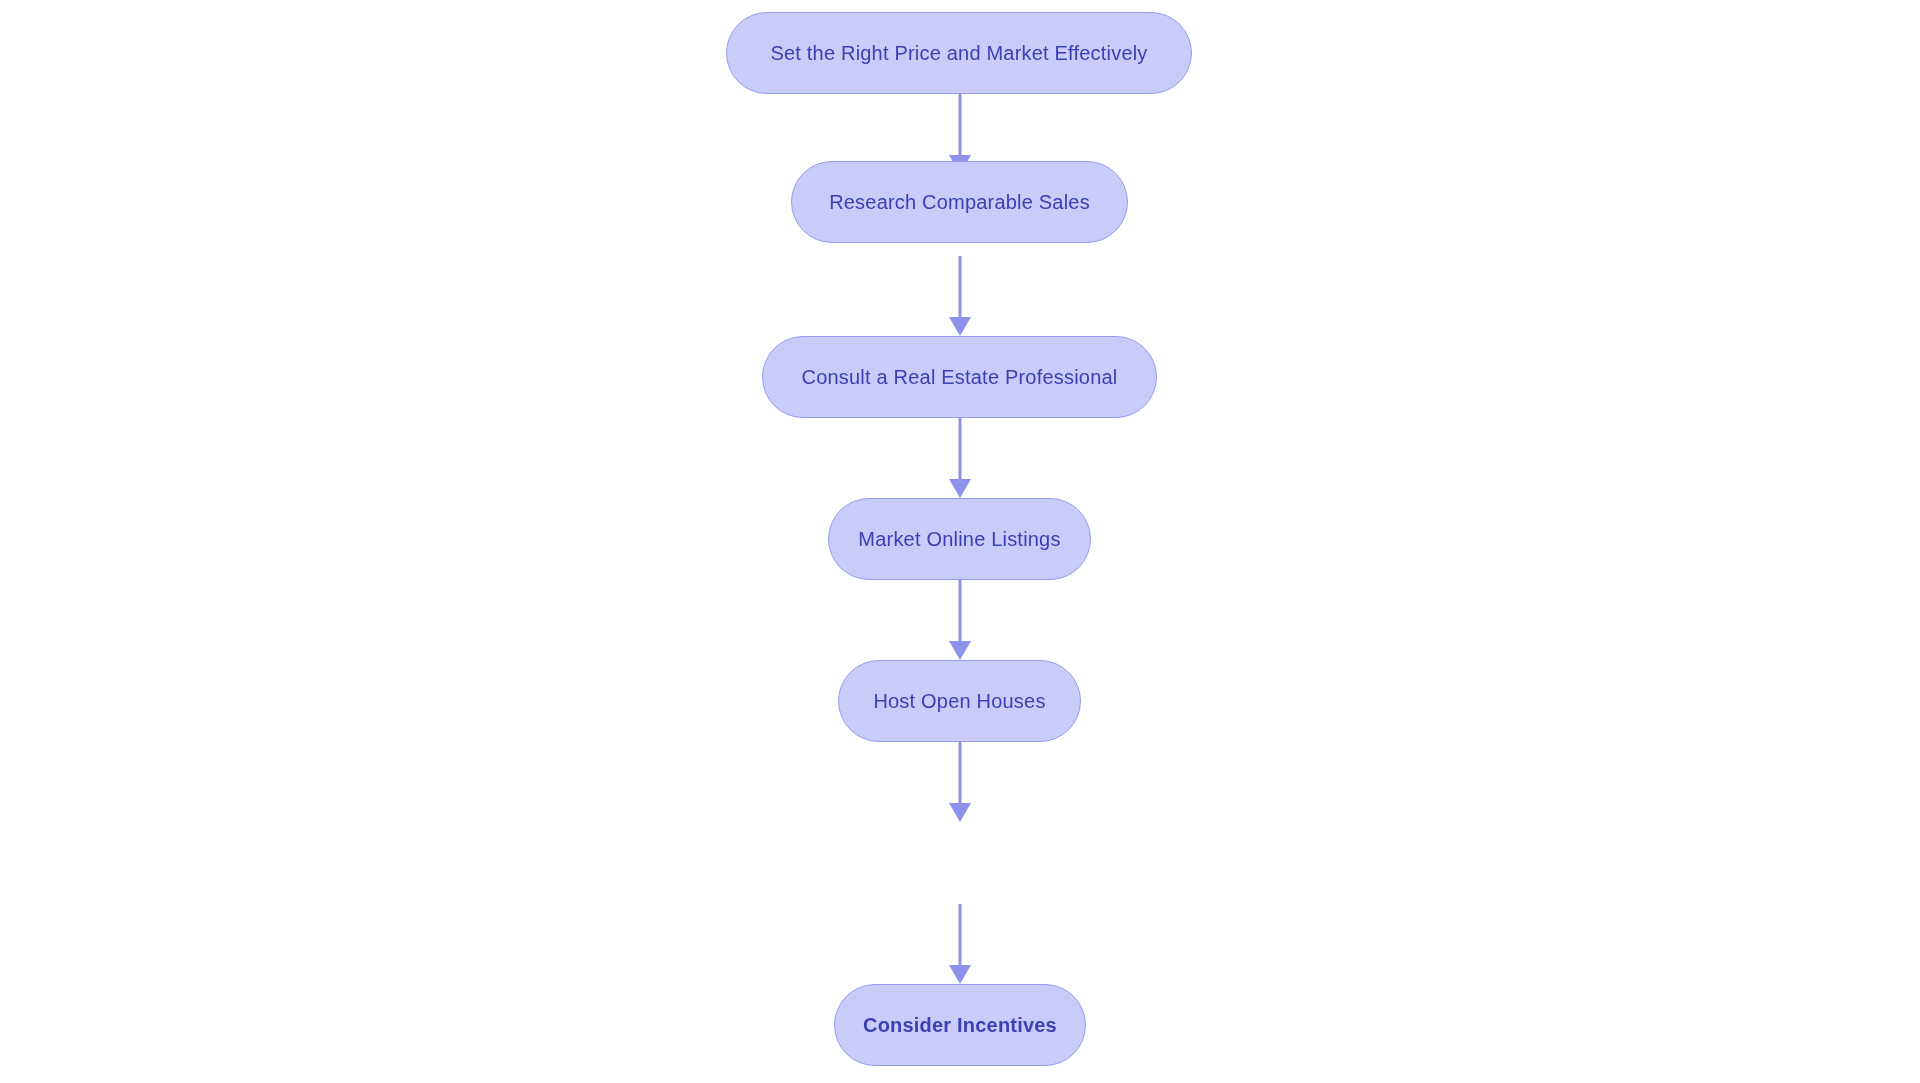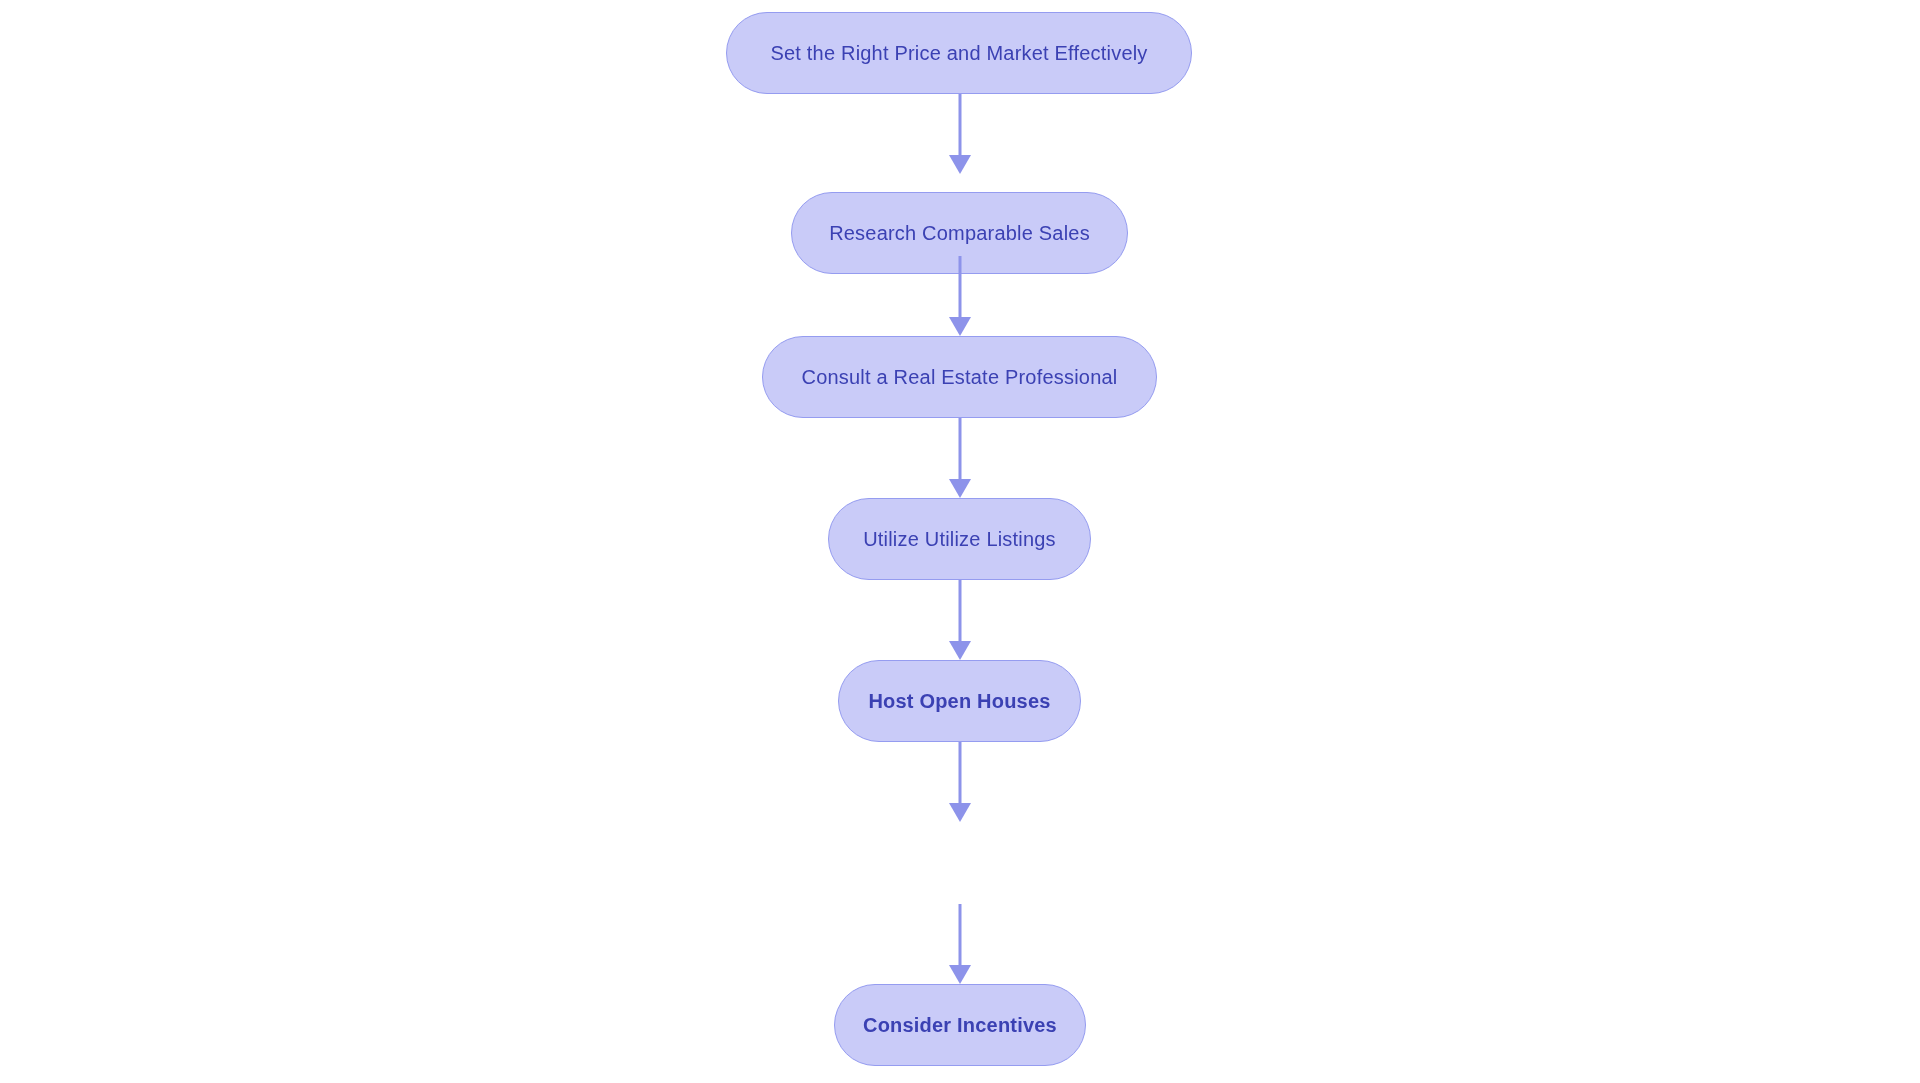--- a/index.html
+++ b/index.html
@@ -24,24 +24,24 @@
     border-radius: 41px;
     display: flex;
     align-items: center;
     justify-content: center;
     color: #3b41b3;
     font-size: 20px;
     letter-spacing: 0.2px;
     white-space: nowrap;
   }
   .n1 { top: 12px;  left: 726px; width: 466px; }
-  .n2 { top: 192px; left: 791px; width: 337px; }
+  .n2 { top: 161px; left: 791px; width: 337px; }
   .n3 { top: 336px; left: 762px; width: 395px; text-align: center; }
   .n4 { top: 498px; left: 828px; width: 263px; }
-  .n5 { top: 660px; left: 838px; width: 243px; font-weight: bold; }
+  .n5 { top: 660px; left: 838px; width: 243px; }
   .n6 { top: 822px; left: 806px; width: 308px; }
   .n7 { top: 984px; left: 834px; width: 252px; font-weight: bold; }
 
   .connector {
     position: absolute;
     left: 948px;
     width: 24px;
     height: 80px;
   }
   .c1 { top: 94px; }
@@ -90,21 +90,21 @@
     <div class="head"></div>
   </div>
 
   <div class="node n3">Consult a Real Estate Professional</div>
 
   <div class="connector c3">
     <div class="line"></div>
     <div class="head"></div>
   </div>
 
-  <div class="node n4">Utilize Utilize Listings</div>
+  <div class="node n4">Market Online Listings</div>
 
   <div class="connector c4">
     <div class="line"></div>
     <div class="head"></div>
   </div>
 
   <div class="node n5">Host Open Houses</div>
 
   <div class="connector c5">
     <div class="line"></div>

